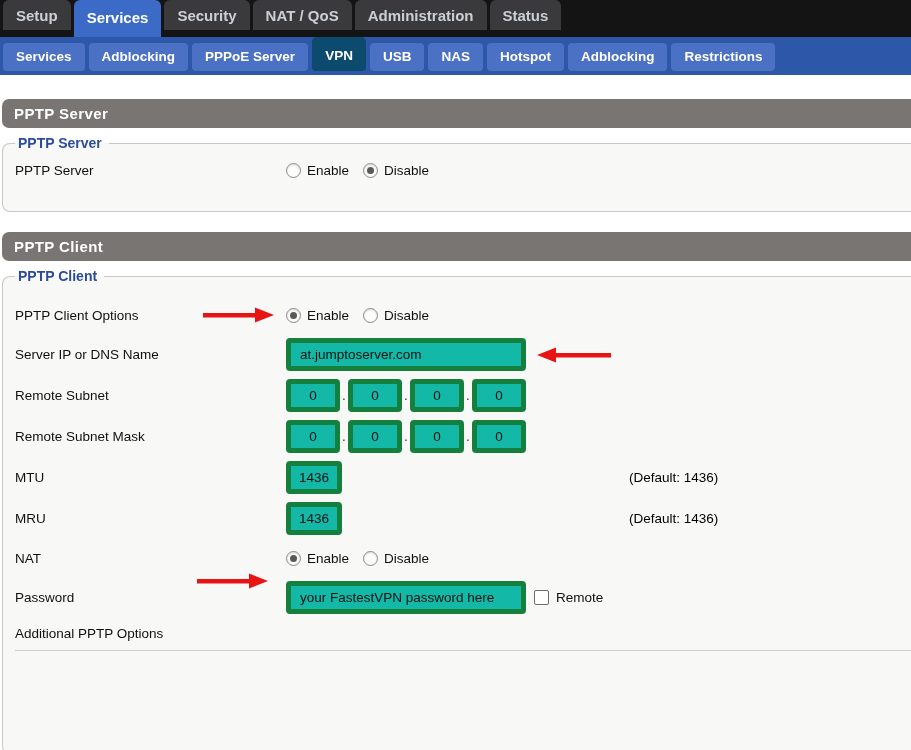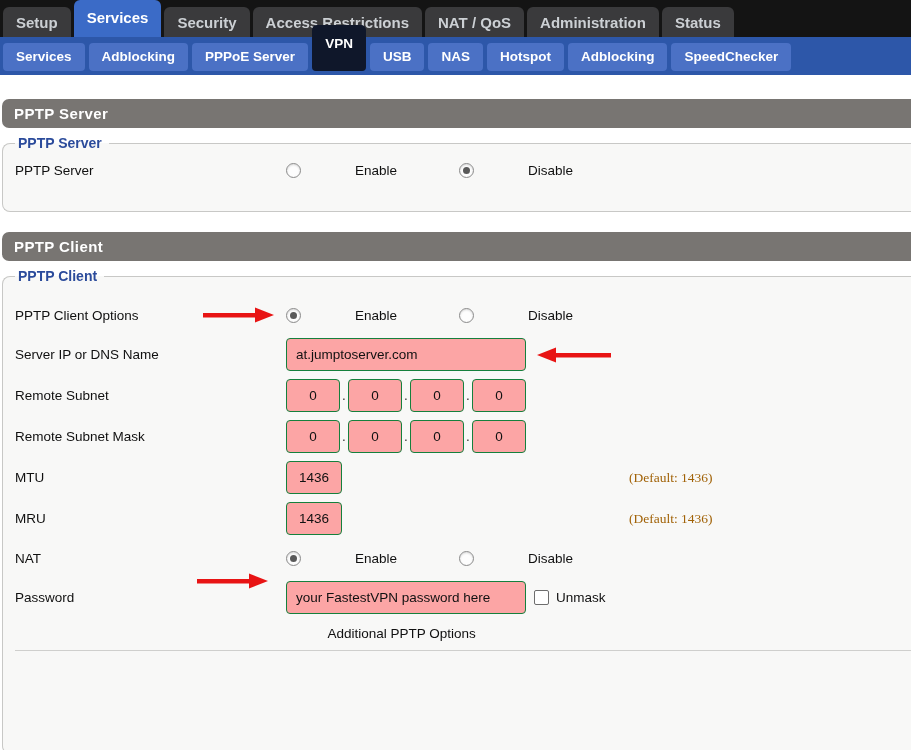--- a/index.html
+++ b/index.html
@@ -1,102 +1,101 @@
 <!DOCTYPE html>
 <html><head>
 <meta charset="utf-8">
 <style>
   * { box-sizing: border-box; margin: 0; padding: 0; }
   html,body { width: 911px; height: 750px; overflow: hidden;
     font-family: "Liberation Sans", sans-serif; background: #ffffff; }
 
   
-  .topnav { background:#141414; height:37px; display:flex; align-items:flex-end; padding-left:3px; }
+  .topnav { background:#141414; height:37px; display:flex; align-items:flex-start; padding-left:3px; }
   .toptab { height:30px; line-height:31px; padding:0 13px; margin-right:3px;
     background:#3a3a3c; color:#ccd0d4; font-weight:bold; font-size:15px;
     border-radius:6px 6px 0 0; cursor:pointer; white-space:nowrap; }
   .toptab.active { background:#3b6bc7; color:#fff; height:37px; line-height:36px; }
 
   
   .subnav { background:#2d57a9; height:38px; display:flex; align-items:flex-end; padding:0 0 4px 3px; }
   .subtab { height:28px; line-height:28px; padding:0 13px; margin-right:4px;
     background:#4b71c5; color:#fff; font-weight:bold; font-size:13.5px;
     border-radius:4px; cursor:pointer; white-space:nowrap; }
-  .subtab.active { background:#0f172a; height:46px; line-height:37px; border-radius:5px 5px 4px 4px; }
+  .subtab.active { background:#0c4a6e; height:34px; line-height:37px; border-radius:5px 5px 4px 4px; }
 
   
   .main { padding-top:24px; background:#fff; }
   .section-header { margin-left:2px; height:29px; line-height:29px; background:#787572;
     color:#fff; font-weight:bold; font-size:15px; letter-spacing:.4px;
     padding-left:12px; border-radius:7px 0 0 7px; }
   fieldset.fs { margin:7px 0 20px 2px; background:#f8f8f7;
     border:1px solid #c8c8c6; border-right:none;
     border-radius:8px 0 0 8px; padding:0 0 22px 12px; }
   fieldset.fs.client { padding-bottom:0; min-height:486px; margin-bottom:0; }
   legend { color:#2b4b9b; font-weight:bold; font-size:14px; padding:0 7px 0 3px; }
 
   .row { display:flex; align-items:center; min-height:41px; position:relative;
     font-size:13.5px; color:#101010; }
   .row.radio-row { min-height:38px; }
   .row.first { margin-top:12px; }
-  .row.add-row { min-height:30px;justify-content:center; }
+  .row.add-row { min-height:30px; }
   .lbl { flex:0 0 271px; }
 
-  .rgroup { display:flex; align-items:center;gap:48px; }
+  .rgroup { display:flex; align-items:center; }
   .radio { width:15px; height:15px; border:1px solid #8a8a8a; border-radius:50%;
     background:#fdfdfd; display:inline-block; position:relative; margin-right:6px;
     box-shadow: inset 0 1px 2px rgba(0,0,0,.15); cursor:pointer; }
   .radio.checked::after { content:""; position:absolute; inset:3px; border-radius:50%; background:#595959; }
   .rlabel { margin-right:14px; }
 
-  .ti { width:240px; height:33px; border:1px solid #15803d; border-radius:4px;
-    background:#fca5a5; padding:0 9px; font-size:13.5px; color:#111;
+  .ti { width:240px; height:33px; border:5px solid #15803d; border-radius:4px;
+    background:#14b8a6; padding:0 9px; font-size:13.5px; color:#111;
     font-family:"Liberation Sans", sans-serif; }
   .ti-small { width:56px; text-align:center; padding:0 4px; }
   .octwrap { display:flex; align-items:center; }
   .oct { width:54px; height:33px; text-align:center; padding:0 2px; }
   .sep { width:8px; text-align:center; color:#333; }
 
-  .note { color:#a16207; margin-left:287px; font-size:13.5px;font-family:Liberation Serif, serif; }
+  .note { color:#000000; margin-left:287px; font-size:13.5px; }
 
   .cbwrap { display:flex; align-items:center; margin-left:8px; }
   .cb { width:15px; height:15px; border:1px solid #6d6d6d; border-radius:2px;
     background:#fff; margin-right:7px; cursor:pointer; }
 
   .arrow { position:absolute; top:50%; transform:translateY(-50%); }
   .arrow.opt    { left:188px; }
   .arrow.ptr-ip   { left:521px; }
   .arrow.ptr-mppe { left:521px; }
   .arrow.pwd    { left:182px; top:-4px; transform:none; }
 
   .hr { border-top:1px solid #cfcfcd; margin-top:2px; }
 </style>
 </head>
 <body>
 
 <div class="topnav">
   <div class="toptab">Setup</div>
   <div class="toptab active">Services</div>
   <div class="toptab">Security</div>
-  <div class="toptab">Access Restrictions</div>
   <div class="toptab">NAT / QoS</div>
   <div class="toptab">Administration</div>
   <div class="toptab">Status</div>
 </div>
 
 <div class="subnav">
   <div class="subtab">Services</div>
   <div class="subtab">Adblocking</div>
   <div class="subtab">PPPoE Server</div>
   <div class="subtab active">VPN</div>
   <div class="subtab">USB</div>
   <div class="subtab">NAS</div>
   <div class="subtab">Hotspot</div>
   <div class="subtab">Adblocking</div>
-  <div class="subtab">SpeedChecker</div>
+  <div class="subtab">Restrictions</div>
 </div>
 
 <div class="main">
 
   <div class="section-header">PPTP Server</div>
   <fieldset class="fs">
     <legend>PPTP Server</legend>
     <div class="row radio-row">
       <div class="lbl">PPTP Server</div>
       <div class="rgroup">
@@ -187,21 +186,21 @@
 
     <div class="row">
       <div class="lbl">Password</div>
       <svg class="arrow pwd" width="72" height="16" viewBox="0 0 72 16">
         <rect x="0" y="6" width="54" height="4.5" fill="#e81414"></rect>
           <polygon points="52,0.5 71,8 52,15.5" fill="#e81414"></polygon>
       </svg>
       <input class="ti" type="text" value="your FastestVPN password here" style="">
       <div class="cbwrap">
         <span class="cb"></span>
-        <span>Unmask</span>
+        <span>Remote</span>
       </div>
     </div>
 
     <div class="row add-row">
       <div class="lbl">Additional PPTP Options</div>
     </div>
     <div class="hr"></div>
 
   </fieldset>
 </div>

